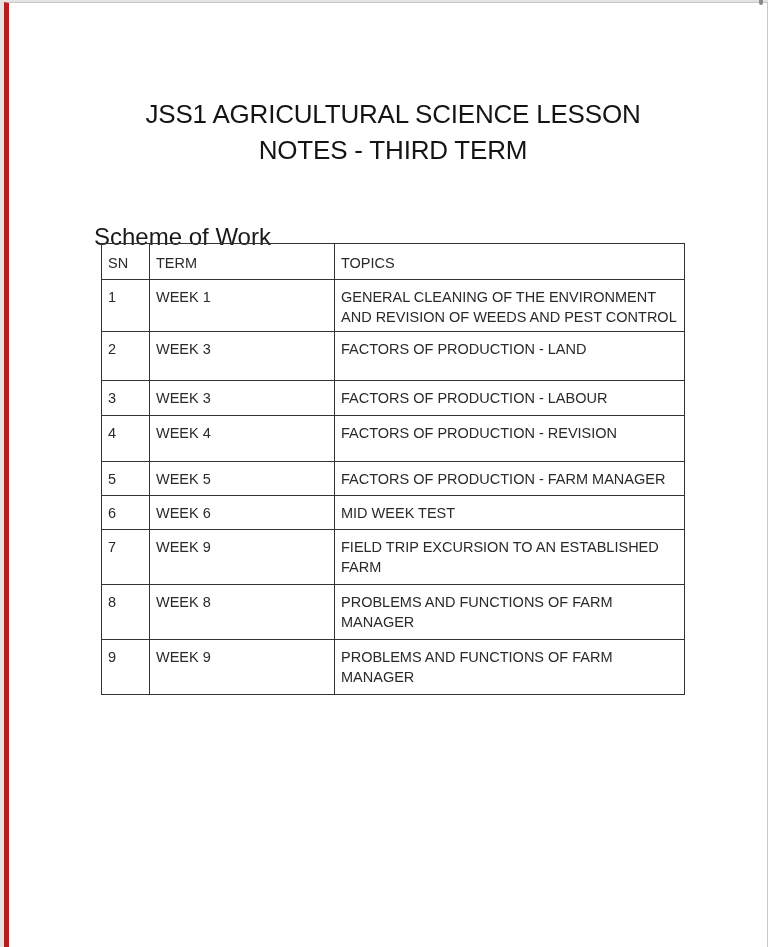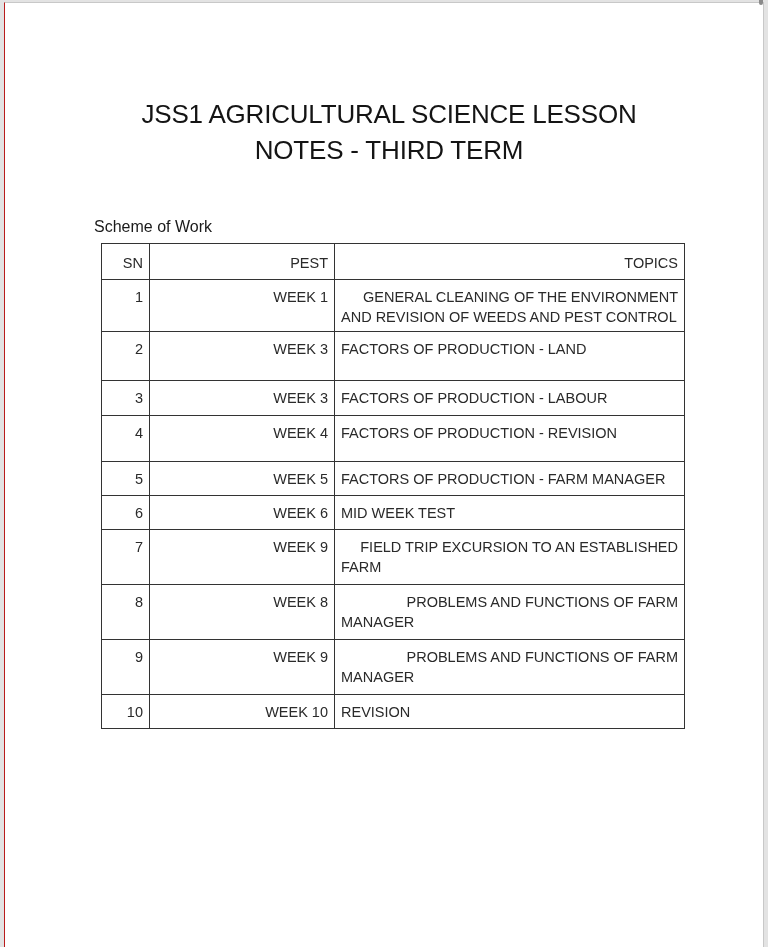--- a/index.html
+++ b/index.html
@@ -16,21 +16,21 @@
       height: 947px;
       background: #e3e3e3;
     }
     .page {
       position: absolute;
       left: 4px;
       top: 2px;
       width: 758px;
       height: 945px;
       background: #ffffff;
-      border-left: 1px solid #b91c1c;
+      border-left: 5px solid #b91c1c;
       border-right: 1px solid #c8c8c8;
       border-top: 1px solid #c8c8c8;
     }
     .scroll-indicator {
       position: absolute;
       right: 5px;
       top: 0px;
       width: 4px;
       height: 5px;
       border-radius: 0 0 2px 2px;
@@ -45,43 +45,43 @@
       font-family: "Liberation Sans", sans-serif;
       font-size: 26px;
       line-height: 36px;
       color: #141414;
       letter-spacing: -0.2px;
     }
     .title div { white-space: nowrap; }
     .section-heading {
       position: absolute;
       left: 94px;
-      top: 214px;
+      top: 224px;
       font-family: "Liberation Sans", sans-serif;
-      font-size: 16px;
+      font-size: 24px;
       line-height: 26px;
       color: #1a1a1a;
       white-space: nowrap;
     }
     table.scheme {
       position: absolute;
       left: 101px;
       top: 243px;
       width: 583px;
       border-collapse: collapse;
       table-layout: fixed;
       font-family: "Liberation Sans", sans-serif;
       font-size: 14.5px;
       color: #2a2a2a;
     }
     table.scheme td, table.scheme th {
       border: 1.5px solid #333;
       vertical-align: top;
       font-weight: normal;
-      text-align: right;
+      text-align: left;
       padding: 0 6px;
       line-height: 20px;
     }
     table.scheme th { padding-top: 9px; }
     table.scheme td { padding-top: 7px; }
     col.c-sn { width: 48px; }
     col.c-week { width: 185px; }
     col.c-topic { width: 350px; }
     th.sn-head { text-align: right; }
     td.topic { text-align: justify; text-align-last: left; margin-left: 32px; }
@@ -101,21 +101,21 @@
 
   <table class="scheme">
     <colgroup>
       <col class="c-sn">
       <col class="c-week">
       <col class="c-topic">
     </colgroup>
     <thead>
       <tr style="height:36px;">
         <th class="sn-head">SN</th>
-        <th>PEST</th>
+        <th>TERM</th>
         <th>TOPICS</th>
       </tr>
     </thead>
     <tbody>
       <tr style="height:52px;">
         <td>1</td>
         <td>WEEK 1</td>
         <td class="topic">GENERAL CLEANING OF THE ENVIRONMENT AND REVISION OF WEEDS AND PEST CONTROL</td>
       </tr>
       <tr style="height:49px;">
@@ -151,22 +151,17 @@
       <tr style="height:55px;">
         <td>8</td>
         <td>WEEK 8</td>
         <td class="topic">PROBLEMS AND FUNCTIONS OF FARM MANAGER</td>
       </tr>
       <tr style="height:55px;">
         <td>9</td>
         <td>WEEK 9</td>
         <td class="topic">PROBLEMS AND FUNCTIONS OF FARM MANAGER</td>
       </tr>
-      <tr style="height:34px;">
-        <td>10</td>
-        <td>WEEK 10</td>
-        <td class="topic">REVISION</td>
-      </tr>
     </tbody>
   </table>
 
   <div class="scroll-indicator"></div>
 </div>
 
 </body></html>

